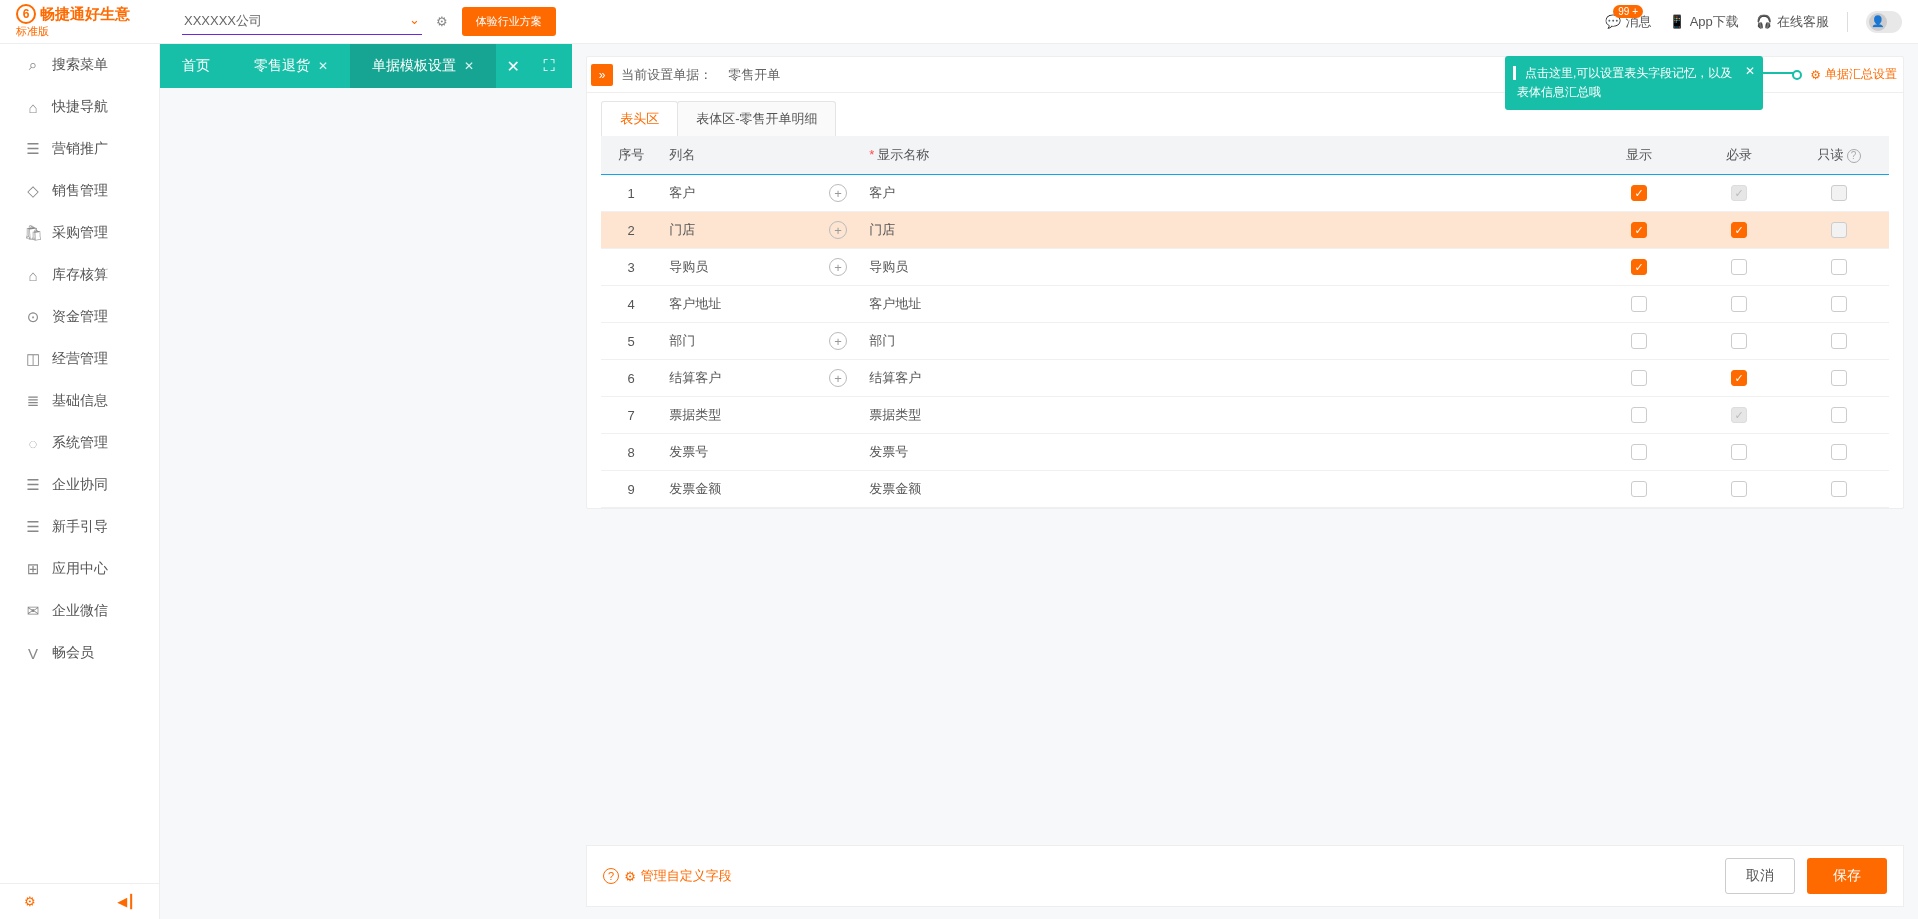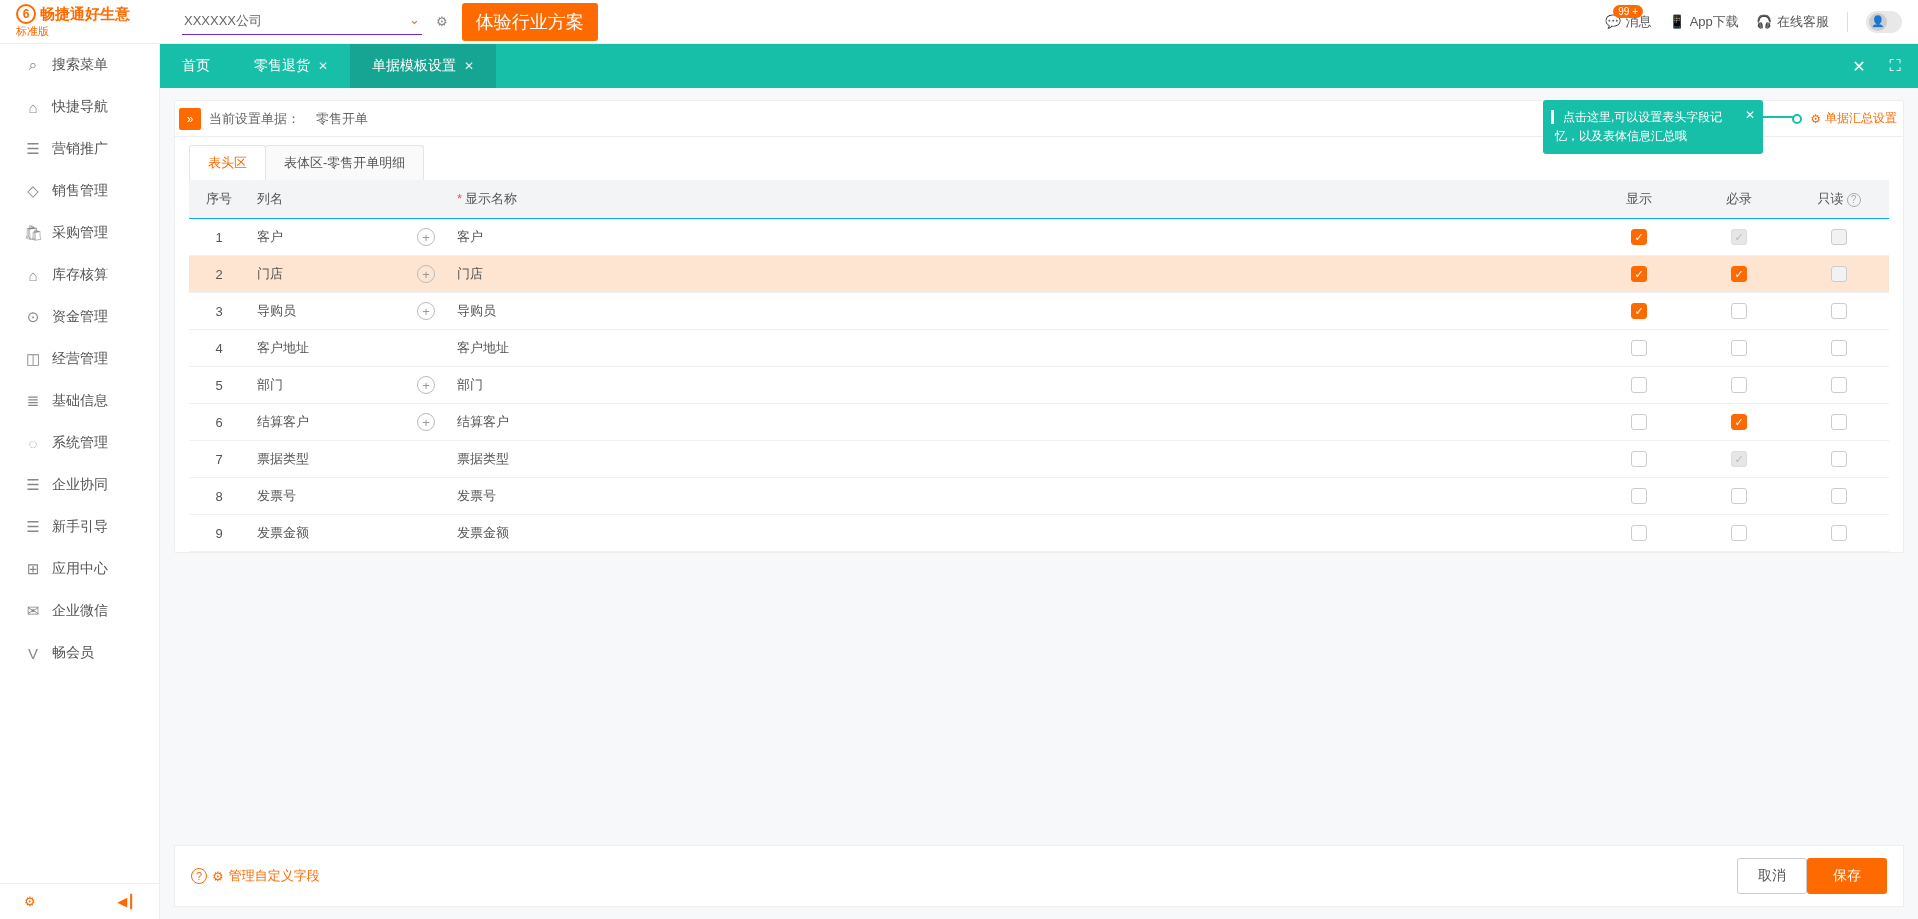--- a/index.html
+++ b/index.html
@@ -6,55 +6,55 @@
 body { font-family: "Microsoft YaHei", "PingFang SC", sans-serif; font-size: 13px; color: #333; background: #fff; width: 1918px; height: 919px; overflow: hidden; position: relative; }
 
 
 .top-header { display:flex; align-items:center; height:44px; padding:0 16px; border-bottom:1px solid #eee; }
 .brand { display:flex; flex-direction:column; align-items:flex-start; width:144px; }
 .brand-logo { display:flex; align-items:center; gap:4px; color:#ff6a00; font-weight:bold; font-size:15px; }
 .brand-logo .logo-icon { width:20px; height:20px; border:2px solid #ff6a00; border-radius:50%; display:inline-flex; align-items:center; justify-content:center; font-size:12px; }
 .brand-sub { color:#ff6a00; font-size:11px; }
 .company-select { flex:0 0 240px; display:flex; align-items:flex-start; justify-content:space-between; border-bottom:1px solid #6d28d9; padding:4px 2px; margin-left:22px; color:#666; cursor:pointer; }
 .gear-icon { margin:0 14px; color:#888; cursor:pointer; }
-.btn-primary-orange { background:#ff6a00; color:#fff; border:none; padding:7px 14px; border-radius:3px; cursor:pointer; font-size:18px; }
+.btn-primary-orange { background:#ff6a00; color:#fff; border:none; padding:7px 14px; border-radius:3px; cursor:pointer; font-size:11px; }
 .top-right { margin-left:auto; display:flex; align-items:center; gap:18px; color:#555; }
 .top-icon-item { display:flex; align-items:center; gap:4px; cursor:pointer; position:relative; }
 .badge { position:absolute; top:-8px; left:8px; background:#ff6a00; color:#fff; font-size:10px; padding:1px 5px; border-radius:8px; }
 .divider-v { width:1px; height:20px; background:#ddd; }
 .avatar { width:36px; height:22px; background:#e8e8e8; border-radius:12px; display:flex; align-items:center; padding-left:3px; }
 .avatar-inner { width:18px; height:18px; background:#ccc; border-radius:50%; display:flex; align-items:center; justify-content:center; color:#fff; font-size:11px; }
 
 
 .layout { display:flex; height:calc(100% - 44px); }
 .sidebar { width:160px; background:#fff; border-right:1px solid #eee; display:flex; flex-direction:column; }
 .nav-items { flex:1; }
 .nav-item { display:flex; align-items:center; gap:10px; padding:12px 24px; color:#555; cursor:pointer; font-size:14px; }
 .nav-item .nicon { width:18px; text-align:center; color:#888; font-size:15px; }
 .sidebar-footer { height:36px; display:flex; align-items:center; justify-content:space-between; padding:0 24px; border-top:1px solid #eee; color:#ff6a00; }
 
 
-.main { flex:1; display:flex; flex-direction:column; background:#f7f8fa; min-width:0; }
+.main { flex:1; display:flex; flex-direction:row; background:#f7f8fa; min-width:0; }
 .tabs-bar { height:44px; background:#18bfa8; display:flex; align-items:stretch; }
 .tab { display:flex; align-items:center; gap:8px; padding:0 22px; color:#fff; cursor:pointer; font-size:14px; }
 .tab.active { background:#15a592; }
 .tab .close-x { font-size:12px; opacity:.85; }
 .tabs-right { margin-left:auto; display:flex; align-items:center; gap:2px; padding-right:6px; }
 .tabs-right .tab-icon { width:34px; height:44px; display:flex; align-items:center; justify-content:center; color:#fff; cursor:pointer; font-size:16px; }
 
 
 .content { flex:1; padding:12px 14px; position:relative; }
 .panel { background:#fff; border:1px solid #eee; border-radius:2px; }
 .panel-head { display:flex; align-items:center; height:36px; padding:0 6px 0 0; border-bottom:1px solid #eee; font-size:13px; color:#666; position:relative; }
 .collapse-btn { width:22px; height:22px; background:#ff6a00; color:#fff; display:flex; align-items:center; justify-content:center; border-radius:2px; margin-right:8px; cursor:pointer; font-size:12px; margin-left:4px; }
 .panel-head .right-link { margin-left:auto; display:flex; align-items:center; gap:4px; color:#ff6a00; cursor:pointer; font-size:12px; }
 .ring-dot { width:10px; height:10px; border:2px solid #18bfa8; border-radius:50%; display:inline-block; margin-right:4px; }
 
 
-.tip-bubble { position:absolute; right:140px; top:-1px; background:#18bfa8; color:#fff; padding:8px 28px 8px 12px; border-radius:3px; width:220px; font-size:12px; line-height:1.6; }
+.tip-bubble { position:absolute; right:140px; top:-1px; background:#18bfa8; color:#fff; padding:8px 28px 8px 12px; border-radius:3px; width:258px; font-size:12px; line-height:1.6; }
 .tip-bubble::after { content:""; position:absolute; right:-30px; top:16px; width:30px; height:2px; background:#18bfa8; }
 .tip-bubble .tip-bar { position:absolute; left:8px; top:10px; width:3px; height:14px; background:#fff; }
 .tip-bubble .tip-text { padding-left:8px; }
 .tip-bubble .tip-close { position:absolute; right:8px; top:6px; cursor:pointer; }
 
 
 .inner-tabs { display:flex; align-items:flex-end; gap:0; padding:8px 14px 0; }
 .inner-tab { padding:8px 18px; border:1px solid #e5e5e5; border-bottom:none; background:#fafafa; color:#555; cursor:pointer; font-size:13px; border-radius:3px 3px 0 0; margin-right:-1px; }
 .inner-tab.active { background:#fff; color:#ff6a00; position:relative; z-index:1; }
 
@@ -82,21 +82,21 @@
 .ck.on { background:#ff6a00; border-color:#ff6a00; }
 .ck.on::after { content:"✓"; color:#fff; font-size:11px; line-height:1; }
 .ck.disabled { background:#f2f2f2; cursor:default; }
 .ck.disabled.on { background:#e6e6e6; border-color:#ddd; }
 .ck.disabled.on::after { color:#bbb; }
 
 
 .footer-bar { position:absolute; left:14px; right:14px; bottom:12px; background:#fff; border:1px solid #eee; display:flex; align-items:center; padding:12px 16px; }
 .footer-left { display:flex; align-items:center; gap:5px; color:#ff6a00; cursor:pointer; font-size:13px; }
 .footer-left .qmark { width:16px; height:16px; border:1px solid #ff6a00; border-radius:50%; display:flex; align-items:center; justify-content:center; font-size:11px; }
-.footer-right { margin-left:auto; display:flex; }
+.footer-right { margin-left:auto; display:flex; gap:12px; }
 .btn-cancel { background:#fff; border:1px solid #ccc; color:#555; padding:8px 20px; border-radius:3px; cursor:pointer; font-size:14px; }
 .btn-save { background:#ff6a00; border:none; color:#fff; padding:8px 26px; border-radius:3px; cursor:pointer; font-size:14px; }
 
 .table-wrap { padding:0 14px; }
 </style>
 </head>
 <body>
 
 <div class="top-header">
   <div class="brand">

